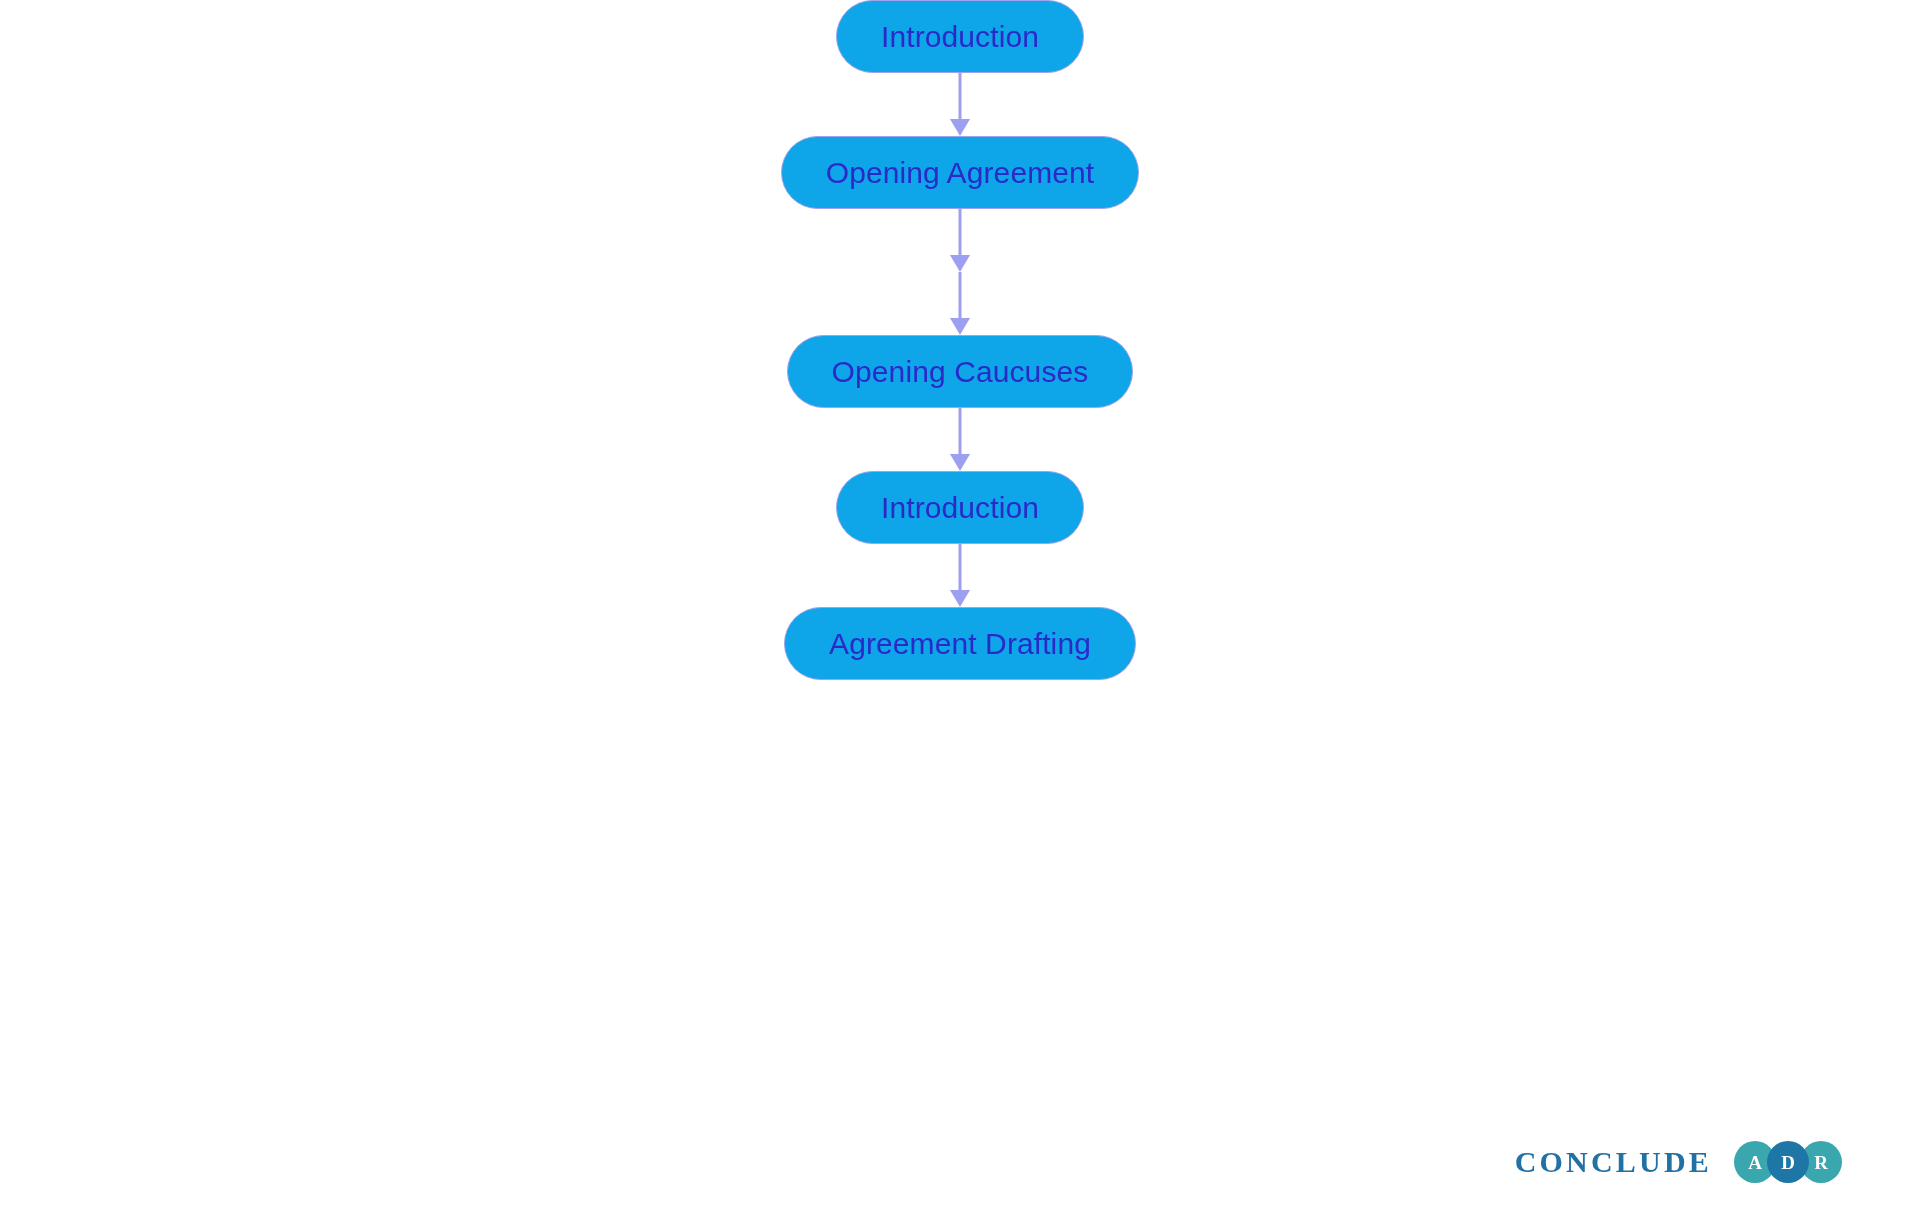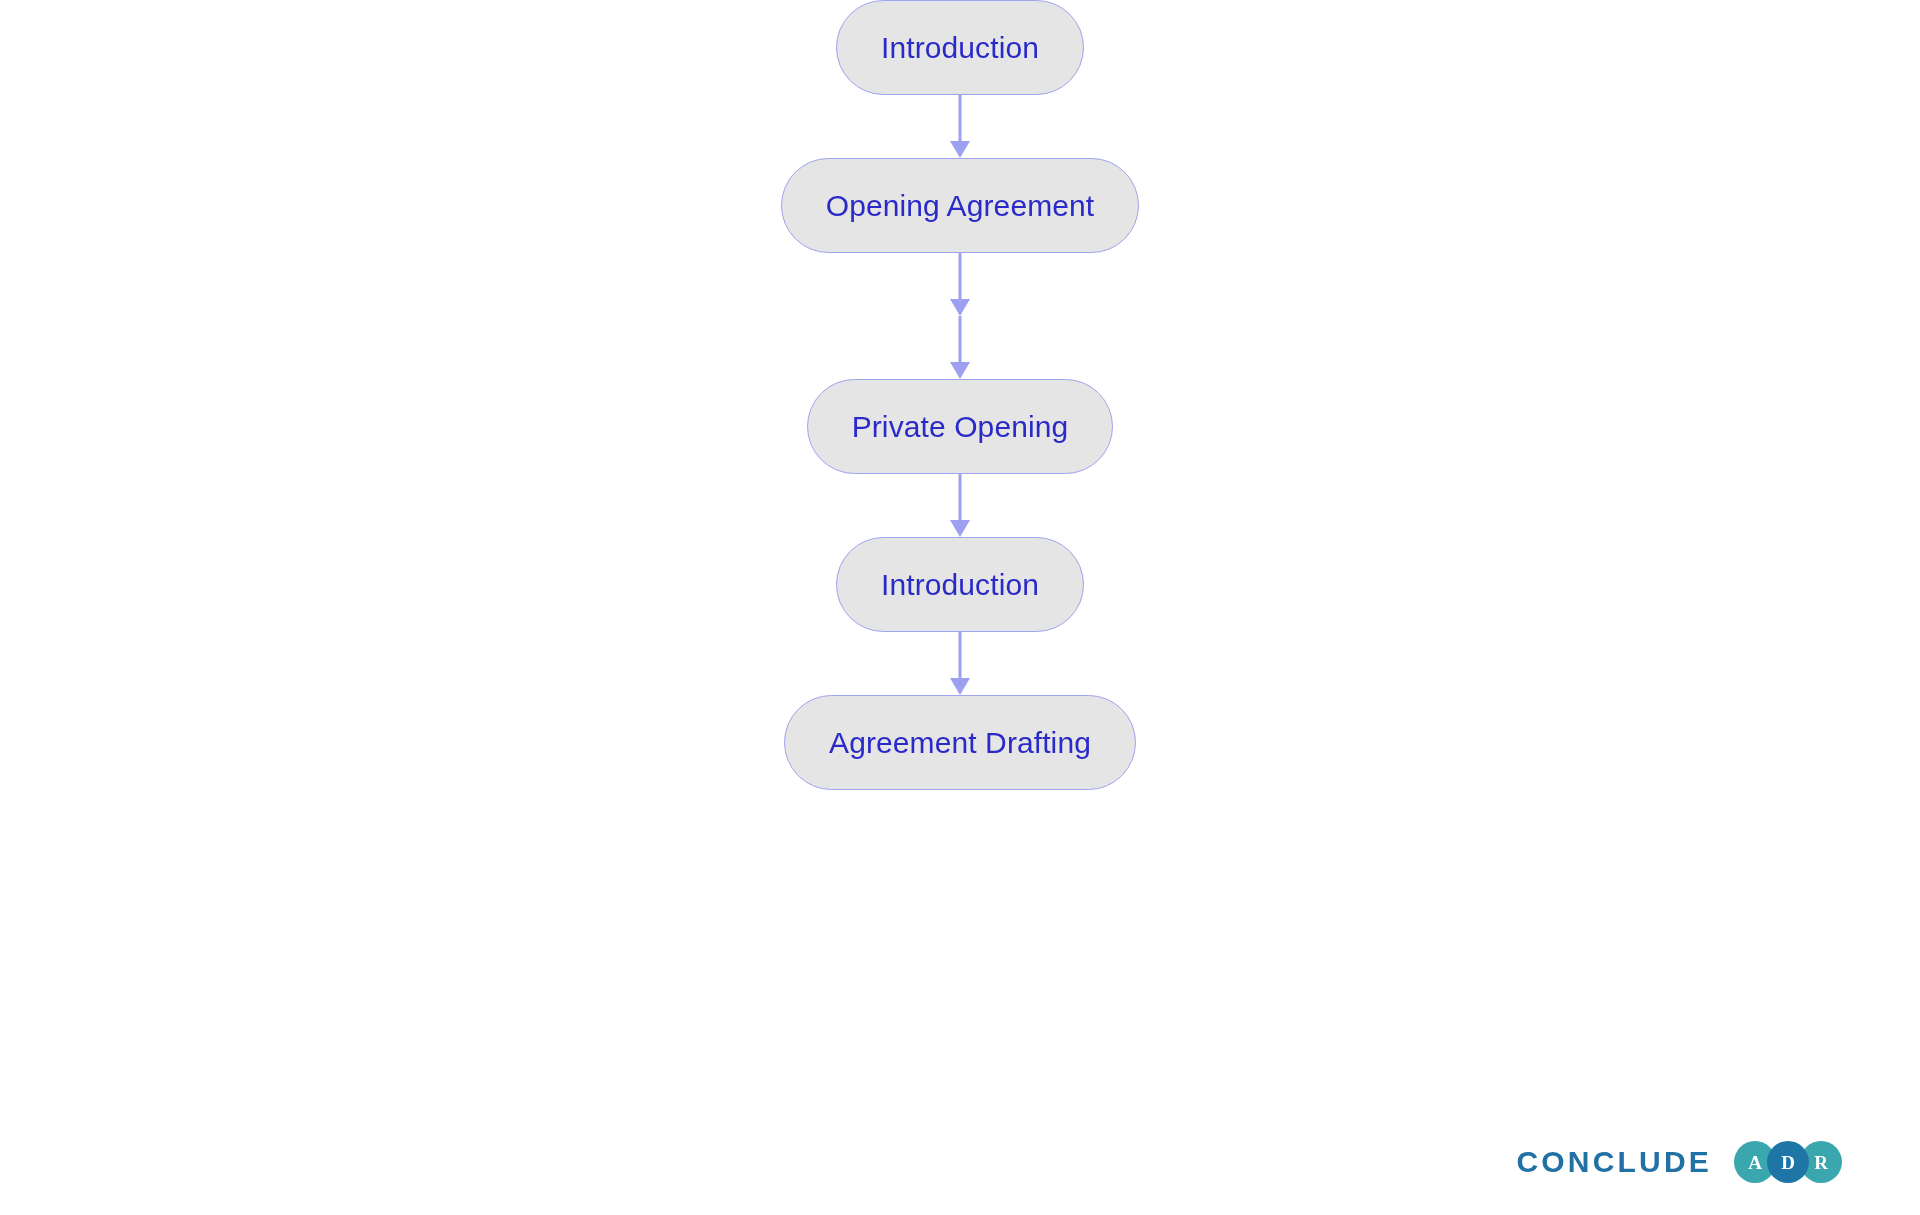--- a/index.html
+++ b/index.html
@@ -29,22 +29,22 @@
     left: 0;
     top: 0;
     width: 1920px;
     display: flex;
     flex-direction: column;
     align-items: center;
   }
 
   .flow-node {
     box-sizing: border-box;
-    height: 95px;
-    background: #e5e5e5;
+    height: 73px;
+    background: #0ea5e9;
     border: 1.6px solid #9fa3ee;
     border-radius: 49px;
     display: flex;
     align-items: center;
     justify-content: center;
     padding: 0 44px;
   }
 
   .flow-node-label {
     color: #2a2ac9;
@@ -87,21 +87,21 @@
   .brand-logo {
     position: absolute;
     right: 78px;
     bottom: 32px;
     display: flex;
     align-items: center;
     gap: 22px;
   }
   .brand-wordmark {
     color: #2271a4;
-    font-family: Liberation Sans, sans-serif;
+    font-family: Liberation Serif, serif;
     font-size: 30px;
     font-weight: 700;
     letter-spacing: 3.2px;
     line-height: 1;
   }
   .brand-dots {
     display: flex;
     align-items: center;
   }
   .brand-dot {
@@ -146,21 +146,21 @@
       <div class="flow-connector-head"></div>
     </div>
 
 
     <div class="flow-connector">
       <div class="flow-connector-line"></div>
       <div class="flow-connector-head"></div>
     </div>
 
     <div class="flow-node">
-      <span class="flow-node-label">Private Opening</span>
+      <span class="flow-node-label">Opening Caucuses</span>
     </div>
 
     <div class="flow-connector">
       <div class="flow-connector-line"></div>
       <div class="flow-connector-head"></div>
     </div>
 
     <div class="flow-node">
       <span class="flow-node-label">Introduction</span>
     </div>

